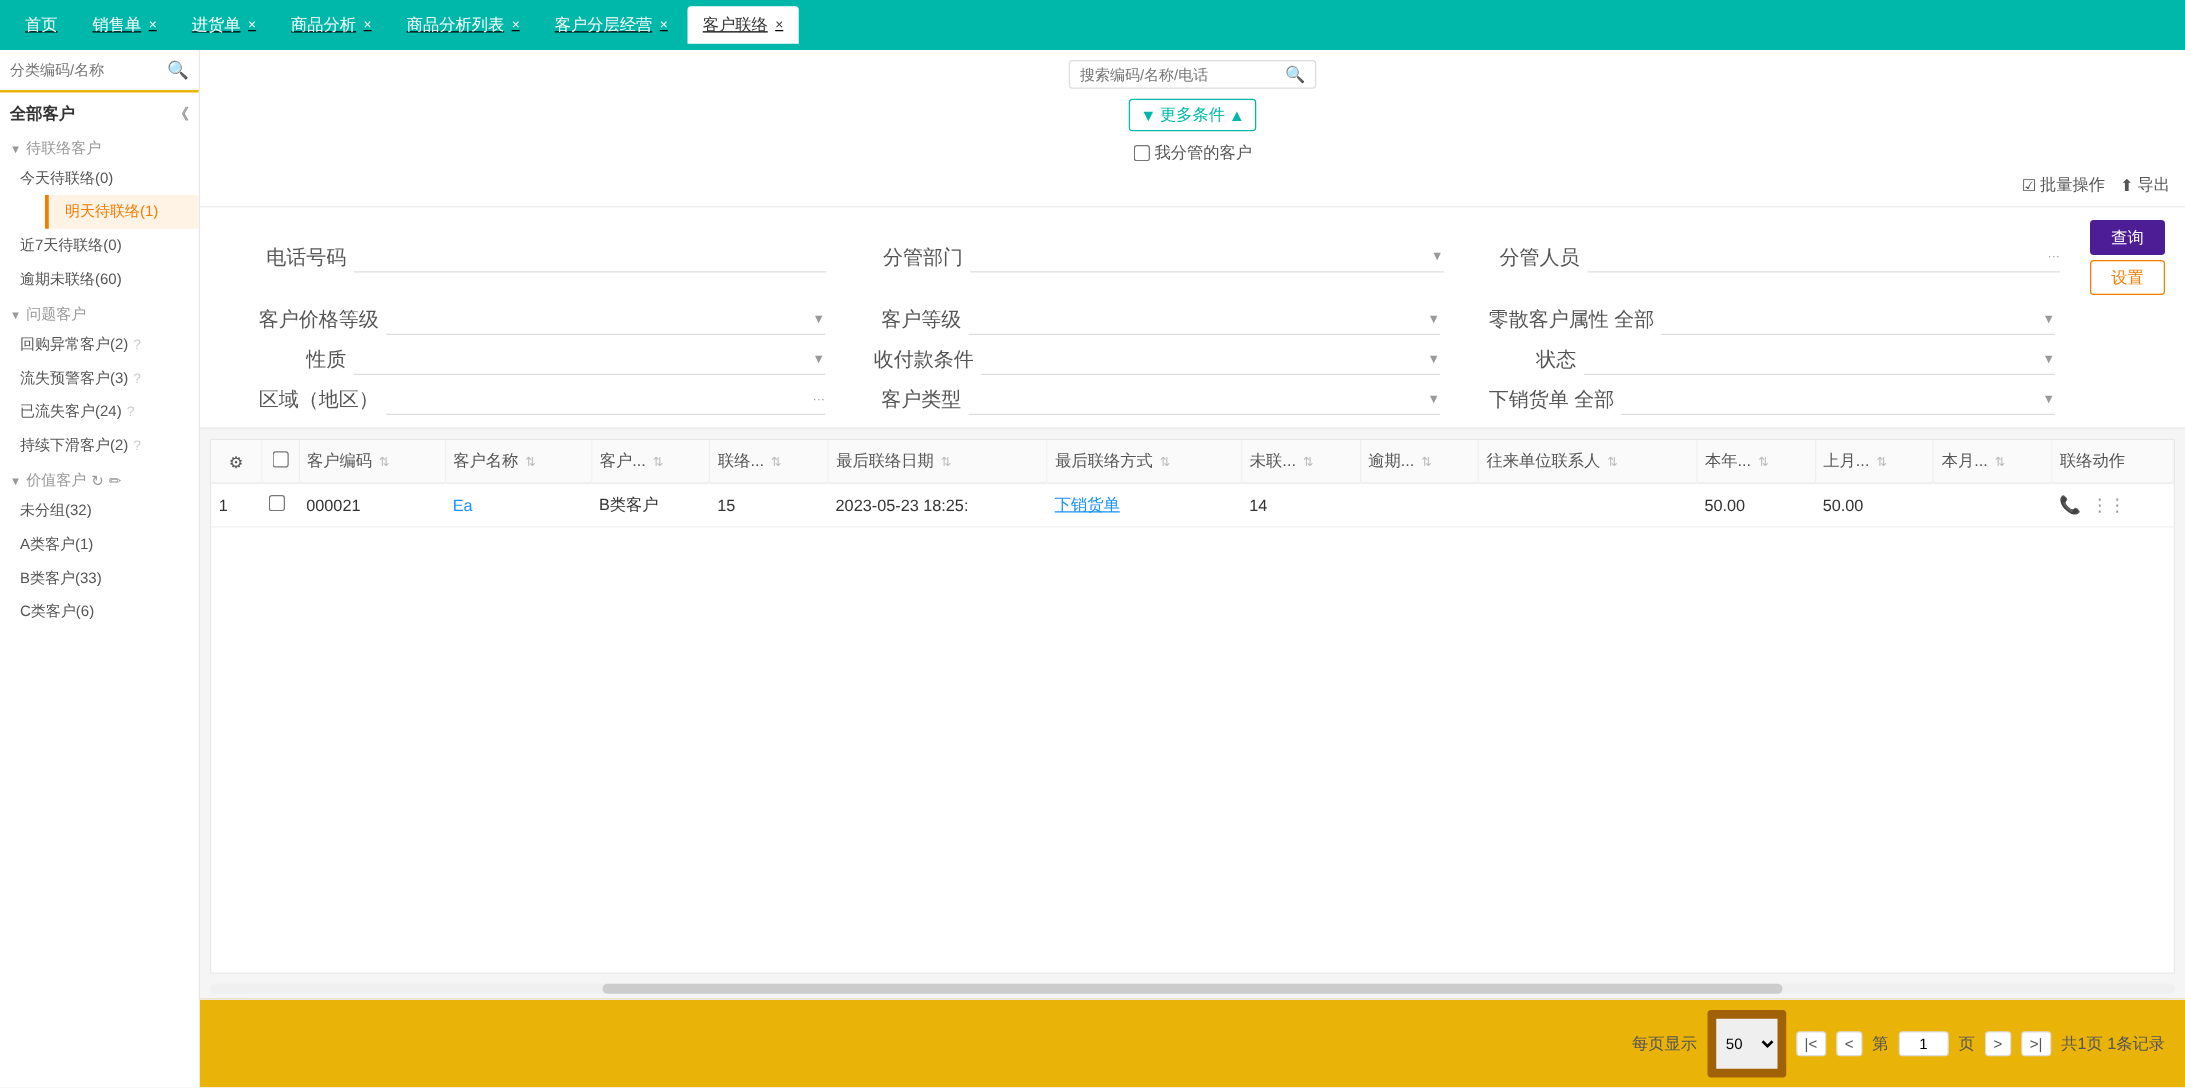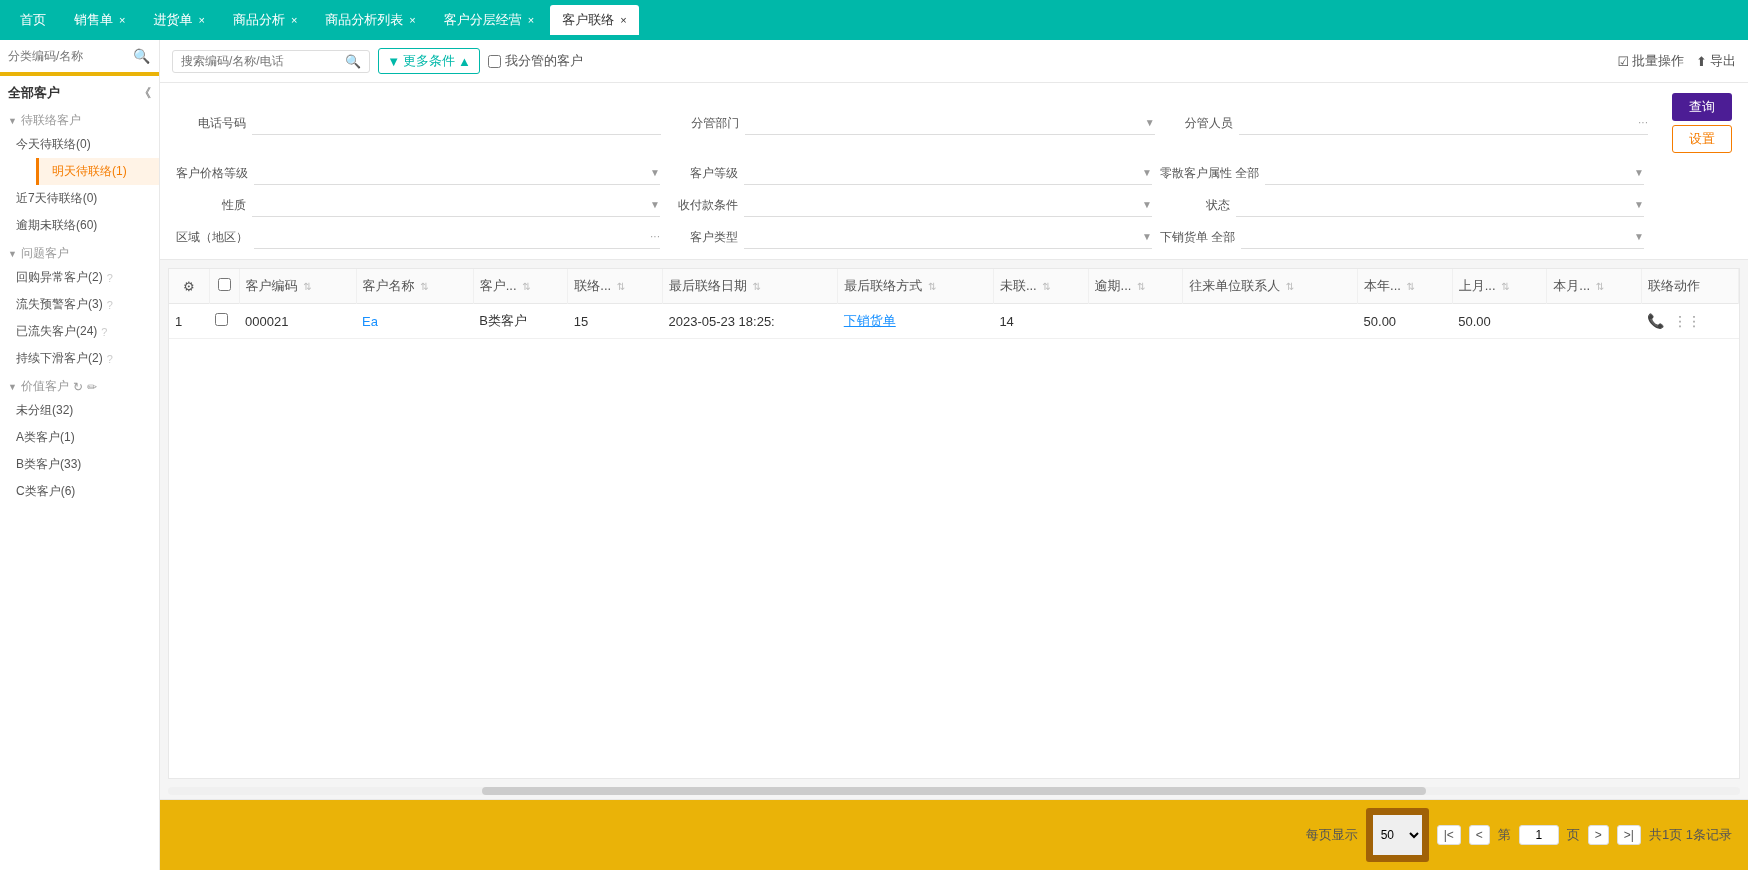--- a/index.html
+++ b/index.html
@@ -6,20 +6,21 @@
     body { background: #f5f5f5; overflow: hidden; }
 
     
     .top-nav {
       display: flex;
       align-items: center;
       background: #00b8a9;
       height: 40px;
       padding: 0 8px;
       gap: 4px;
+      text-decoration: underline;
     }
     .nav-item {
       color: #fff;
       padding: 6px 12px;
       cursor: pointer;
       border-radius: 3px 3px 0 0;
       white-space: nowrap;
       font-size: 13px;
       display: flex;
       align-items: center;
@@ -40,21 +41,21 @@
       width: 160px;
       background: #fff;
       border-right: 1px solid #e8e8e8;
       overflow-y: auto;
       flex-shrink: 0;
     }
     .sidebar-search {
       display: flex;
       align-items: center;
       padding: 8px;
-      border-bottom: 4px solid #eab308;
+      border-bottom: 2px solid #eab308;
       gap: 8px;
     }
     .sidebar-search input {
       border: none;
       outline: none;
       font-size: 12px;
       color: #999;
       flex: 1;
       width: 100%;
     }
@@ -106,20 +107,21 @@
     }
 
     
     .toolbar {
       background: #fff;
       border-bottom: 1px solid #e8e8e8;
       padding: 8px 12px;
       display: flex;
       align-items: center;
       gap: 8px;
+      flex-direction: column;
     }
     .search-input-wrap {
       display: flex;
       align-items: center;
       border: 1px solid #ddd;
       border-radius: 3px;
       padding: 3px 8px;
       gap: 4px;
     }
     .search-input-wrap input {
@@ -186,24 +188,25 @@
     }
     .filter-row:last-child { margin-bottom: 0; }
     .filter-item {
       display: flex;
       align-items: center;
       gap: 6px;
       flex: 1;
     }
     .filter-label {
       color: #555;
-      font-size: 12px;
+      font-size: 16px;
       white-space: nowrap;
       min-width: 70px;
       text-align: right;
+      margin-left: 31px;
     }
     .filter-select {
       flex: 1;
       border: none;
       border-bottom: 1px solid #ddd;
       outline: none;
       font-size: 12px;
       color: #333;
       padding: 3px 0;
       background: transparent;

